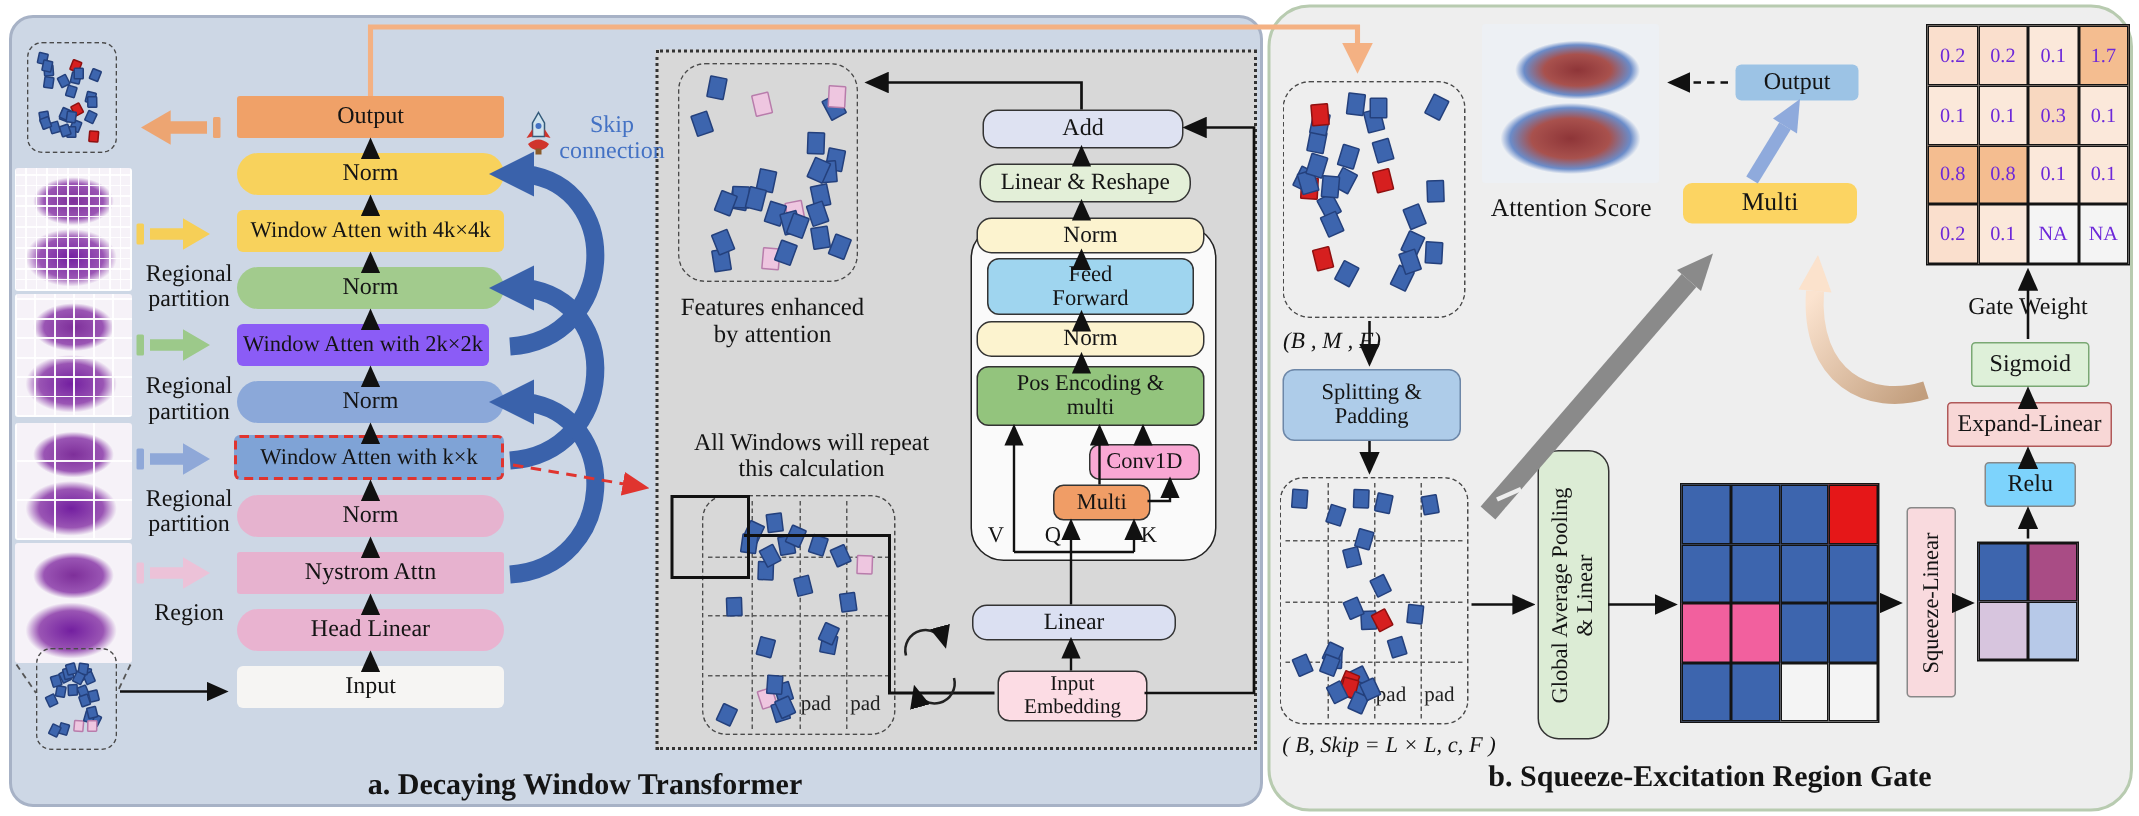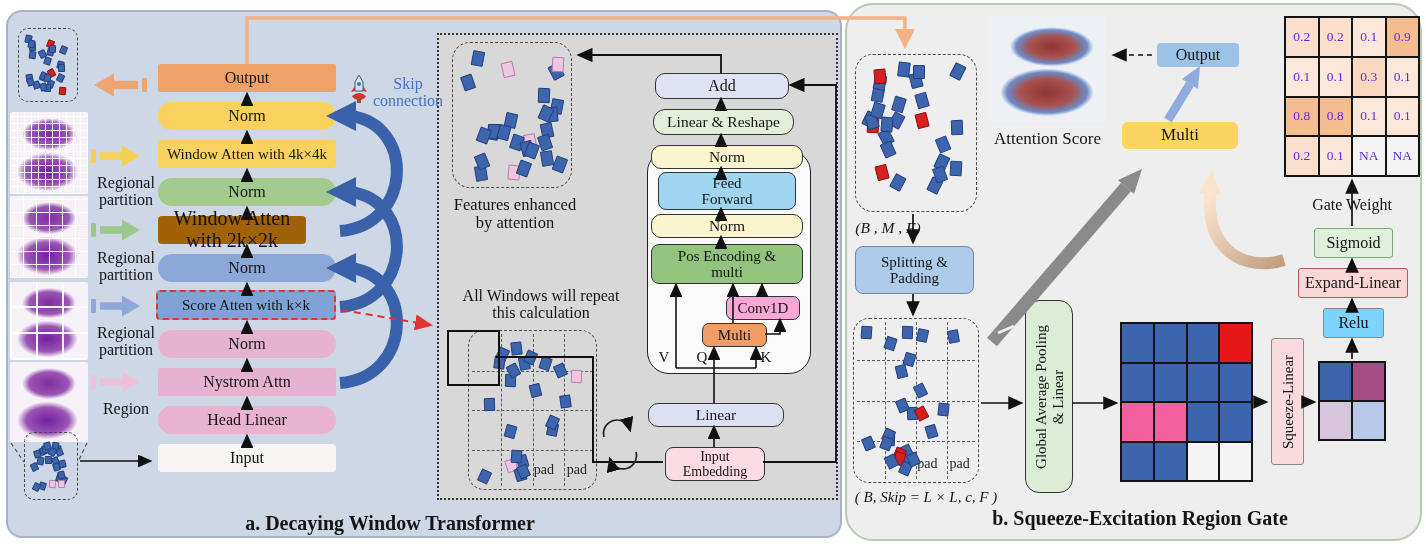--- a/index.html
+++ b/index.html
@@ -131,23 +131,23 @@
   <div class="box pre" style="left:84px;top:245px;width:84px;height:42px;font-size:16px">Regional
 partition</div>
   <div class="box pre" style="left:84px;top:320px;width:84px;height:42px;font-size:16px">Regional
 partition</div>
   <div class="box" style="left:84px;top:398px;width:84px;height:22px;font-size:16px">Region</div>
 
   <div class="box" style="left:158px;top:64px;width:178px;height:28px;background:#f0a168;font-size:16px;border-radius:2px">Output</div>
   <div class="box" style="left:158px;top:102px;width:178px;height:28px;background:#f8d25c;font-size:16px;border-radius:14px">Norm</div>
   <div class="box" style="left:158px;top:140px;width:178px;height:28px;background:#f8d25c;font-size:15px;border-radius:4px">Window Atten with 4k×4k</div>
   <div class="box" style="left:158px;top:178px;width:178px;height:28px;background:#a2cb8d;font-size:16px;border-radius:14px">Norm</div>
-  <div class="box" style="left:158px;top:216px;width:148px;height:28px;background:#a16207;font-size:20px;border-radius:4px">Window Atten with 2k×2k</div>
+  <div class="box" style="left:158px;top:216px;width:168px;height:28px;background:#8b5cf6;font-size:15px;border-radius:4px">Window Atten with 2k×2k</div>
   <div class="box" style="left:158px;top:254px;width:178px;height:28px;background:#8ba8d9;font-size:16px;border-radius:14px">Norm</div>
-  <div class="box" style="left:156px;top:290px;width:180px;height:30px;background:#7fa3d6;font-size:15px;border-radius:4px;border:2px dashed #e0342f;box-sizing:border-box">Score Atten with k×k</div>
+  <div class="box" style="left:156px;top:290px;width:180px;height:30px;background:#7fa3d6;font-size:15px;border-radius:4px;border:2px dashed #e0342f;box-sizing:border-box">Window Atten with k×k</div>
   <div class="box" style="left:158px;top:330px;width:178px;height:28px;background:#e6b3cf;font-size:16px;border-radius:14px">Norm</div>
   <div class="box" style="left:158px;top:368px;width:178px;height:28px;background:#e7b2cf;font-size:16px;border-radius:2px">Nystrom Attn</div>
   <div class="box" style="left:158px;top:406px;width:178px;height:28px;background:#e9b3d0;font-size:16px;border-radius:14px">Head Linear</div>
   <div class="box" style="left:158px;top:444px;width:178px;height:28px;background:#f6f5f3;font-size:16px;border-radius:4px">Input</div>
 
   <svg class="abs" style="left:348px;top:74px" width="22" height="30" viewBox="0 0 22 30">
     <path d="M11 1 L15 8 L15 17 L7 17 L7 8 Z" fill="#cfe3ee" stroke="#335a7a" stroke-width="1"></path>
     <circle cx="11" cy="10" r="2" fill="#4472c4"></circle>
     <path d="M7 12 L3 18 L7 17 Z" fill="#d0342c"></path>
       <path d="M15 12 L19 18 L15 17 Z" fill="#d0342c"></path>
@@ -320,21 +320,21 @@
        radial-gradient(ellipse 46% 26% at 50% 72%, #8e3538 0%, #a8514d 48%, #6b8cc9 74%, rgba(107,140,201,0) 86%)"></div>
   <div class="box" style="left:975px;top:127px;width:145px;height:24px;font-size:17px">Attention Score</div>
 
   <div class="box" style="left:1157px;top:43px;width:82px;height:24px;background:#9cc3e5;border-radius:4px;font-size:16px">Output</div>
   <div class="box" style="left:1122px;top:122px;width:116px;height:27px;background:#fcd462;border-radius:6px;font-size:17px">Multi</div>
 
   <div class="grid" id="gate-grid" style="left:1284px;top:16px;width:136px;height:161px;grid-template-columns:repeat(4,1fr);grid-template-rows:repeat(4,1fr)">
       <div class="gcell" style="background: rgb(250, 223, 205);">0.2</div>
       <div class="gcell" style="background: rgb(250, 223, 205);">0.2</div>
       <div class="gcell" style="background: rgb(251, 232, 218);">0.1</div>
-      <div class="gcell" style="background: rgb(244, 189, 144);">0.9</div>
+      <div class="gcell" style="background: rgb(244, 189, 144);">1.7</div>
       <div class="gcell" style="background: rgb(251, 232, 218);">0.1</div>
       <div class="gcell" style="background: rgb(251, 232, 218);">0.1</div>
       <div class="gcell" style="background: rgb(248, 216, 192);">0.3</div>
       <div class="gcell" style="background: rgb(251, 232, 218);">0.1</div>
       <div class="gcell" style="background: rgb(244, 189, 144);">0.8</div>
       <div class="gcell" style="background: rgb(244, 189, 144);">0.8</div>
       <div class="gcell" style="background: rgb(251, 232, 218);">0.1</div>
       <div class="gcell" style="background: rgb(251, 232, 218);">0.1</div>
       <div class="gcell" style="background: rgb(250, 223, 205);">0.2</div>
       <div class="gcell" style="background: rgb(251, 232, 218);">0.1</div>

